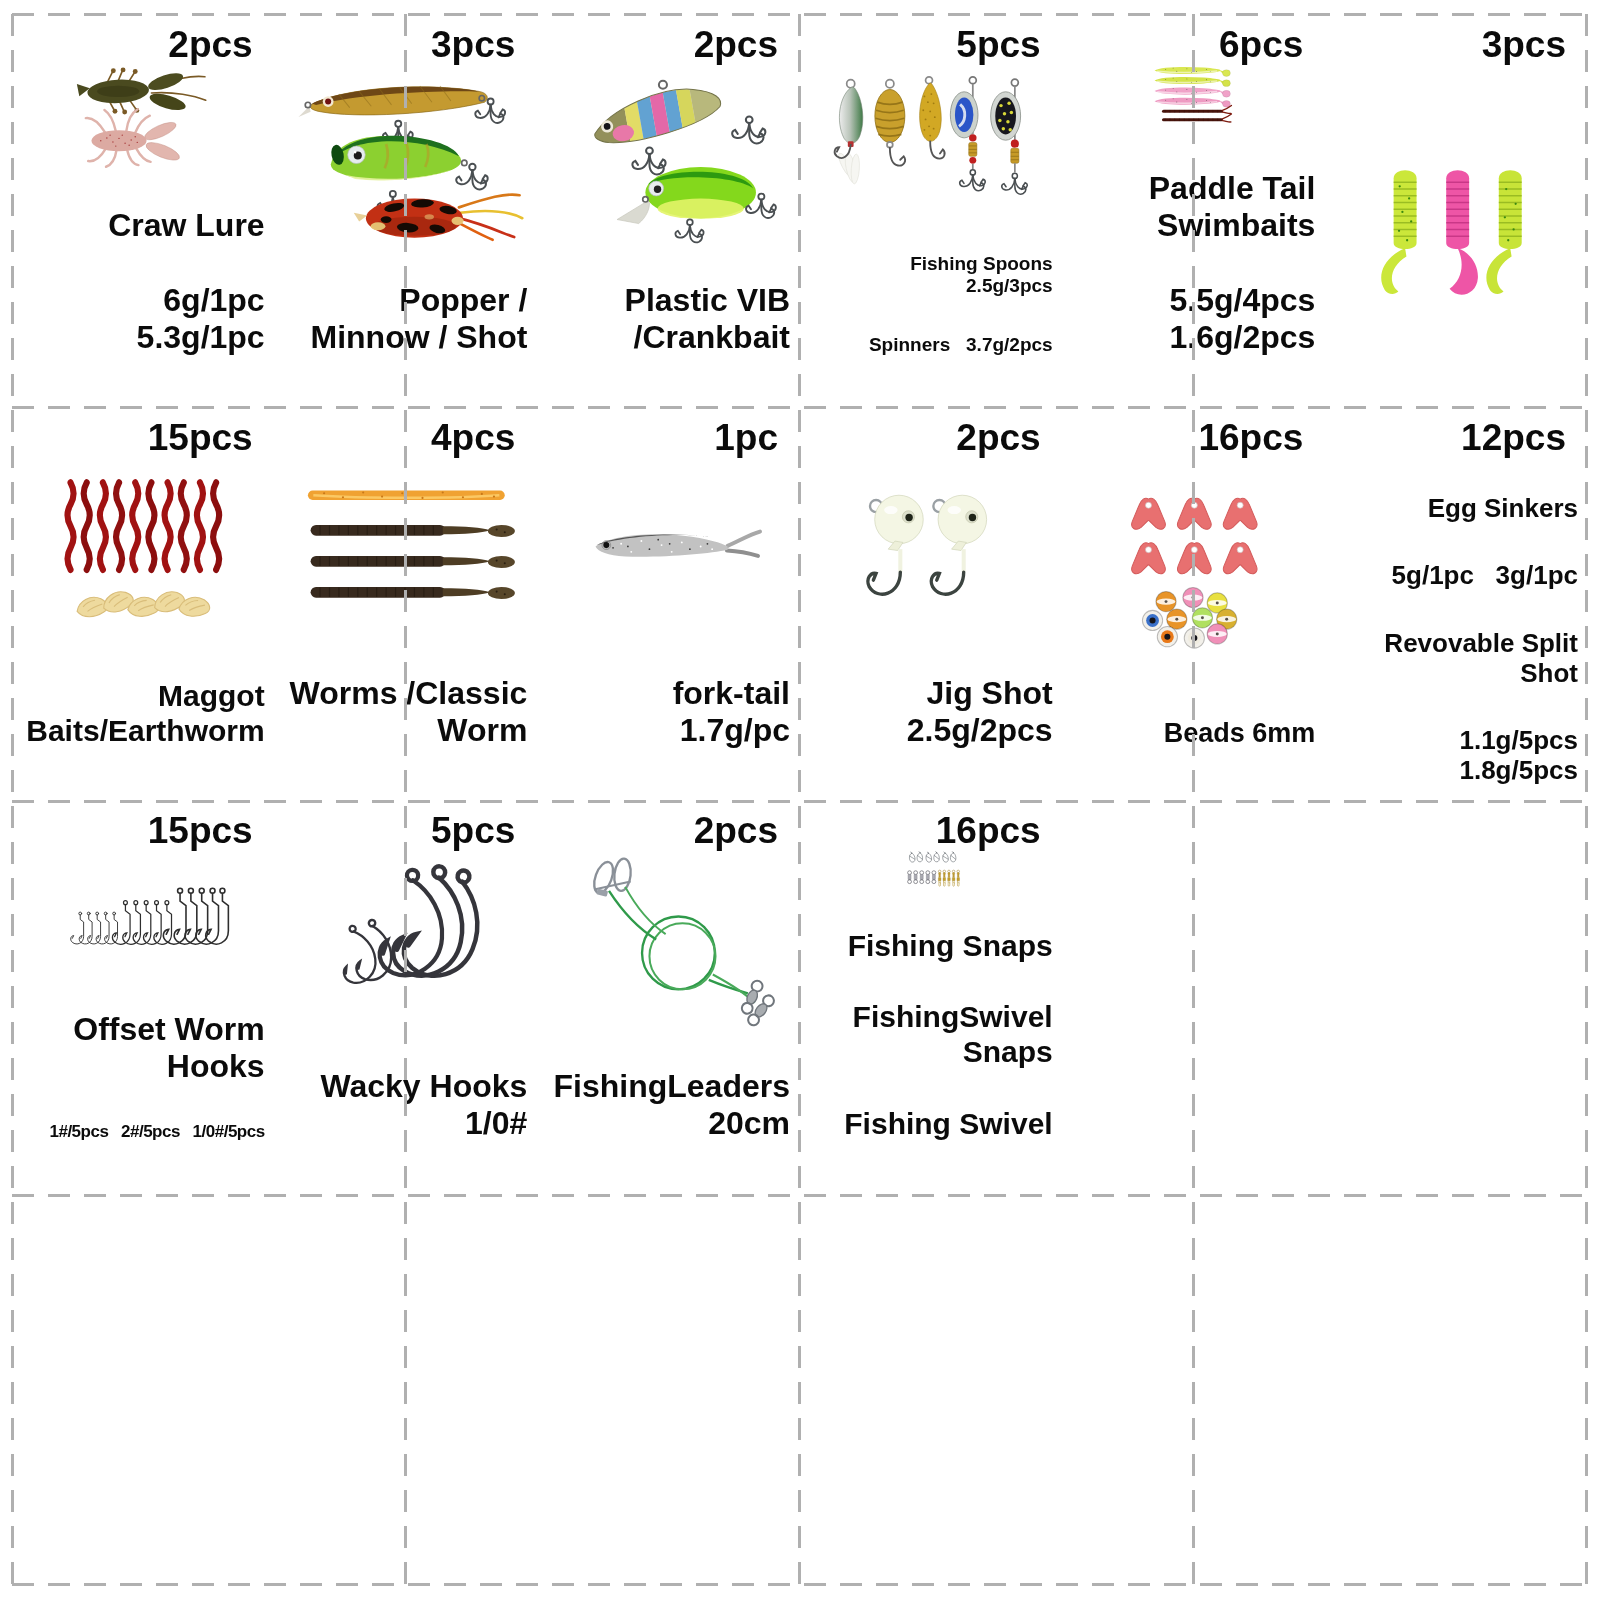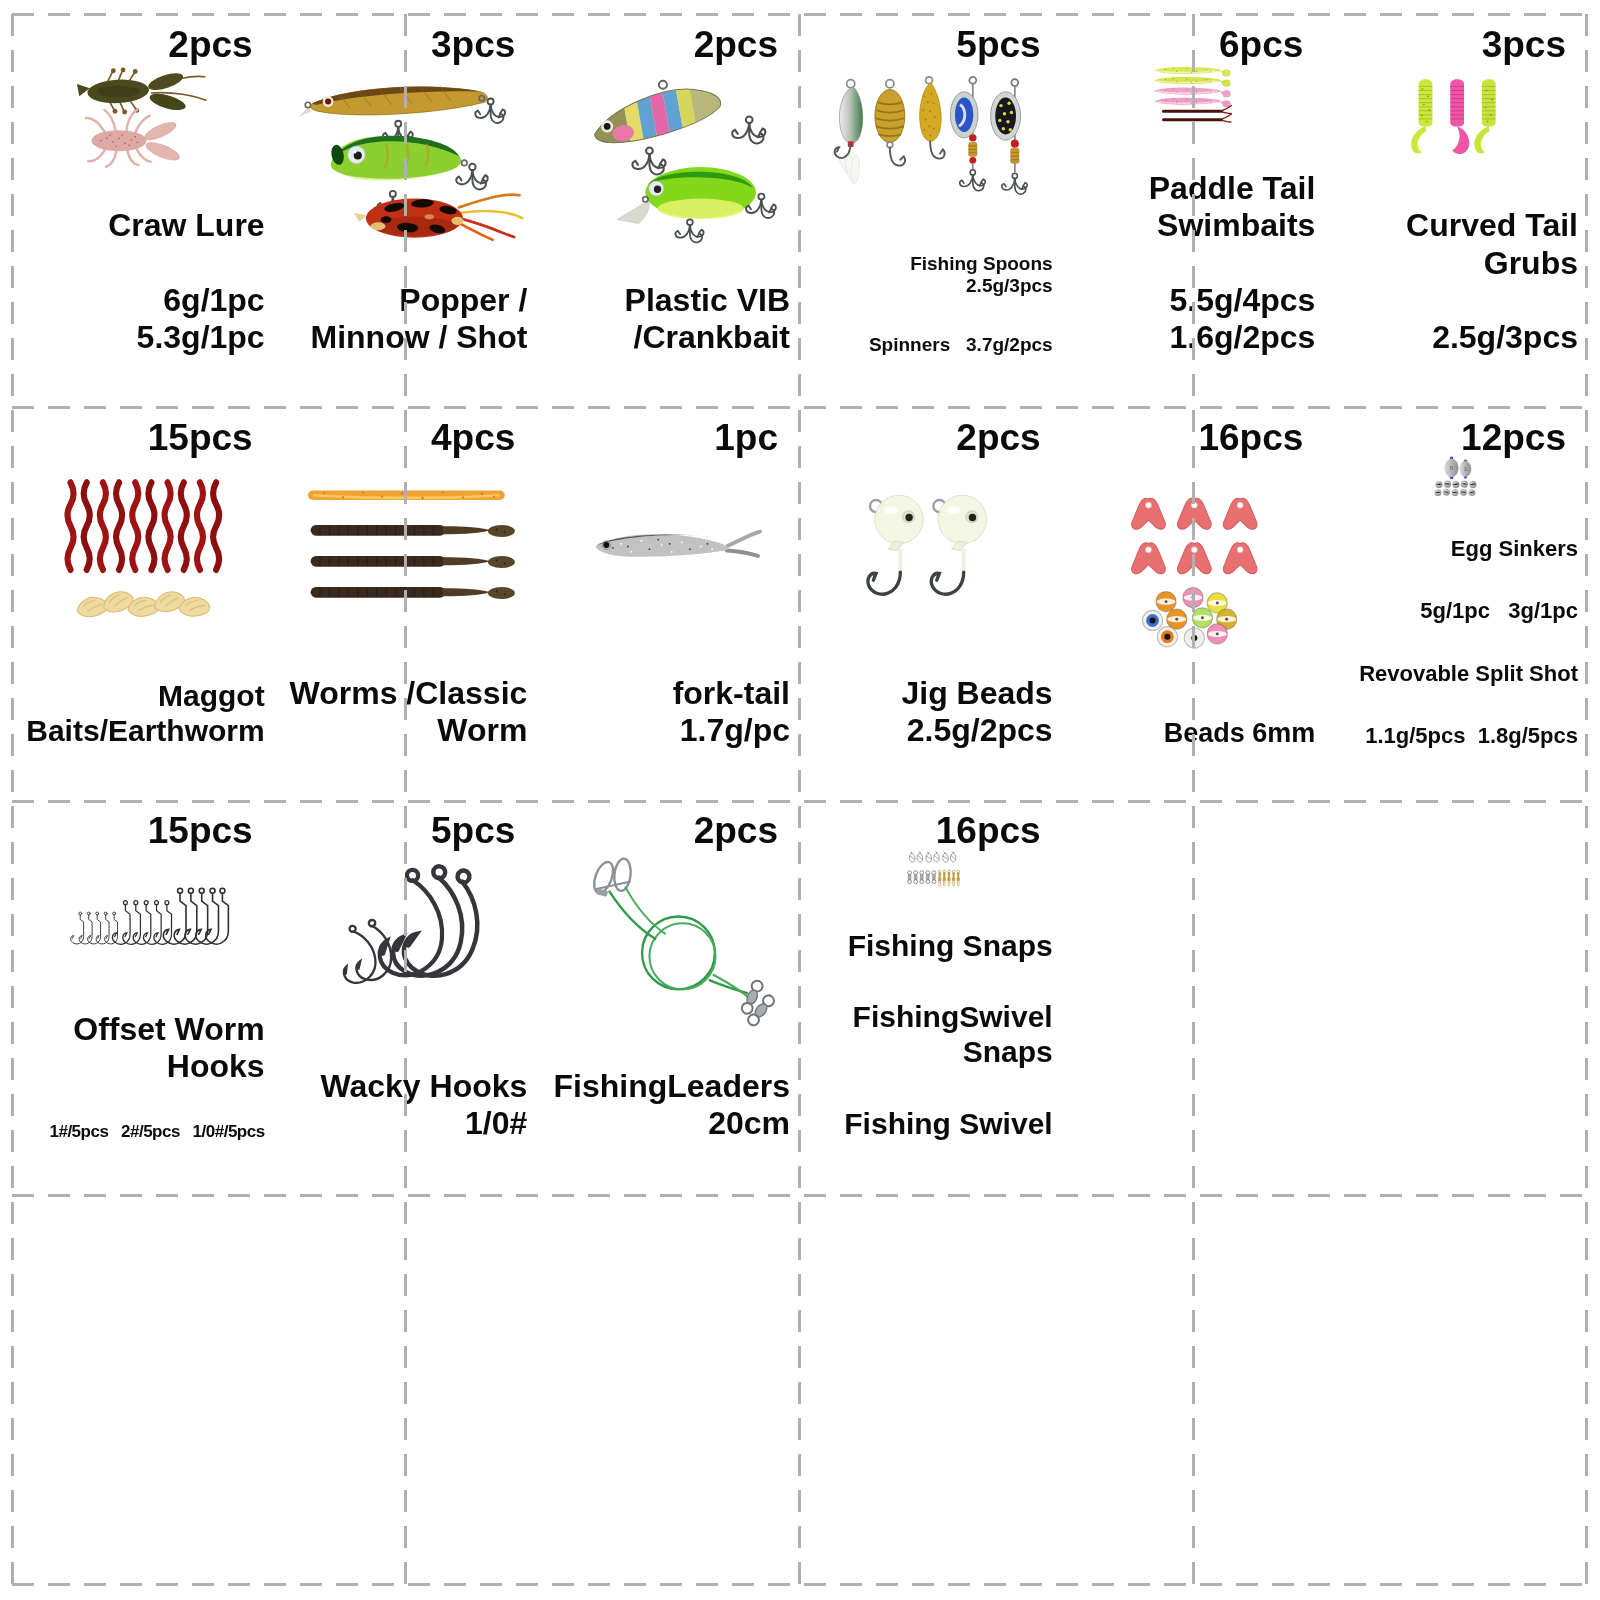--- a/index.html
+++ b/index.html
@@ -13,21 +13,21 @@
   .cell { position:relative; display:flex; flex-direction:column;
           padding:4px 10px 6px 10px; box-sizing:border-box; min-height:0; min-width:0; }
   .count { text-align:right; font-size:37px; font-weight:700; color:#0b0b0b;
            padding:8px 12px 0 0; line-height:1; flex:0 0 auto; }
   .art { flex:1 1 auto; display:flex; align-items:center; justify-content:center; min-height:0; }
   .art svg { max-width:100%; max-height:100%; }
   .labels { flex:0 0 auto; text-align:right; font-weight:700; color:#0b0b0b;
             line-height:1.16; padding-bottom:8px; white-space:pre-wrap; }
   .ln { font-size:32px; }
   .ln.s30 { font-size:30px; }
-  .ln.s29 { font-size:22px; }
+  .ln.s29 { font-size:26px; }
   .ln.s28 { font-size:19px; }
   .ln.s27 { font-size:27px; }
   .ln.s26 { font-size:17px; letter-spacing:-0.5px; }
   
   .vl { position:absolute; top:0; bottom:0; width:3px;
         background:repeating-linear-gradient(180deg,#b0b0b0 0 22px,transparent 22px 36px); }
   .hl { position:absolute; left:0; right:0; height:3px;
         background:repeating-linear-gradient(90deg,#b0b0b0 0 22px,transparent 22px 36px); }
   svg text { font-family:"Liberation Sans", sans-serif; }
 </style>
@@ -447,24 +447,20 @@
                 <circle cx="-6" cy="58" r="1.7"></circle>
                 <circle cx="8" cy="80" r="1.7"></circle>
                 <circle cx="-8" cy="100" r="1.7"></circle>
                 <circle cx="5" cy="118" r="1.7"></circle>
                 <circle cx="-3" cy="134" r="1.7"></circle>
               </g>
             <path d="M0,146 C-30,158 -44,186 -30,208 C-26,214 -16,216 -10,210 C-26,198 -22,172 2,158 Z" fill="#c8e438"></path>
           </g>
         </svg>
       </div>
-      <div class="labels">
-        <div class="ln">Curved Tail Grubs</div>
-        <div class="ln">2.5g/3pcs</div>
-      </div>
     </div>
 
     <div class="cell">
       <div class="count">15pcs</div>
       <div class="art">
         <svg width="360" height="265" viewBox="0 0 360 265">
           <g transform="translate(0,34)">
             <use href="#rworm" transform="translate(72,0) scale(1,1.15)" style="color:#a11212"></use>
             <use href="#rworm" transform="translate(96,0) scale(-1,1.15)" style="color:#8c0e0e"></use>
             <use href="#rworm" transform="translate(120,0) scale(1,1.15)" style="color:#a11212"></use>
@@ -574,21 +570,21 @@
             <ellipse cx="-12" cy="-14" rx="10" ry="6" fill="#ffffff" opacity="0.8"></ellipse>
             <circle cx="14" cy="-4" r="9" fill="#dde0cc" stroke="#c0c4a8"></circle>
               <circle cx="15" cy="-3" r="5.5" fill="#1f2418"></circle>
             <path d="M-6,32 L-16,44 L-2,46 L6,34 Z" fill="#eef0da" stroke="#d0d4b8"></path>
             <path d="M2,44 L2,78" stroke="#f0f2e0" stroke-width="6"></path>
             <path d="M2,78 C2,112 -32,120 -44,100 C-50,88 -42,78 -34,80 L-38,90" fill="none" stroke="#3c4440" stroke-width="5" stroke-linecap="round"></path>
           </g>
         </svg>
       </div>
       <div class="labels">
-        <div class="ln">Jig Beads   2.5g/2pcs</div>
+        <div class="ln">Jig Shot   2.5g/2pcs</div>
       </div>
     </div>
 
     <div class="cell">
       <div class="count">16pcs</div>
       <div class="art">
         <svg width="360" height="265" viewBox="0 0 360 265">
           <use href="#hrt" transform="translate(112,56)"></use>
             <use href="#hrt" transform="translate(180,56)"></use>
             <use href="#hrt" transform="translate(248,56)"></use>

